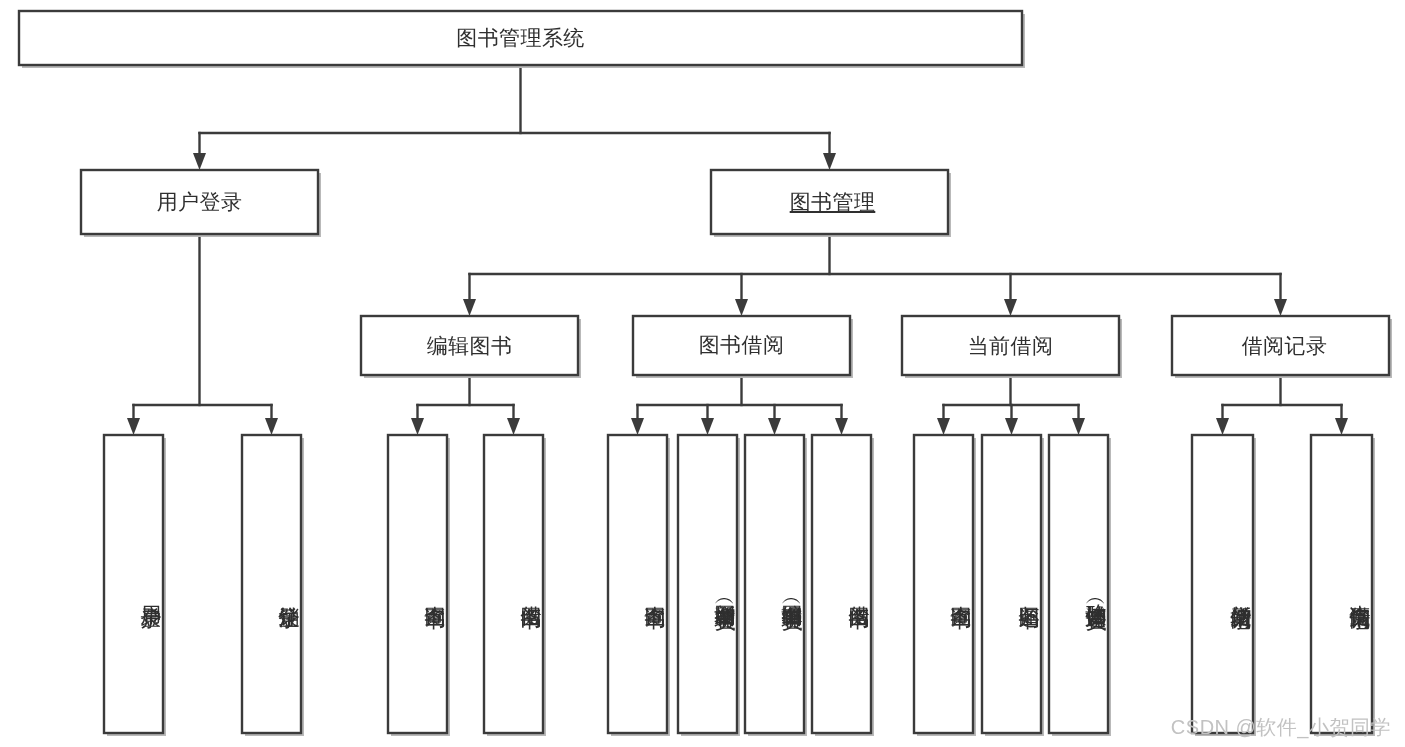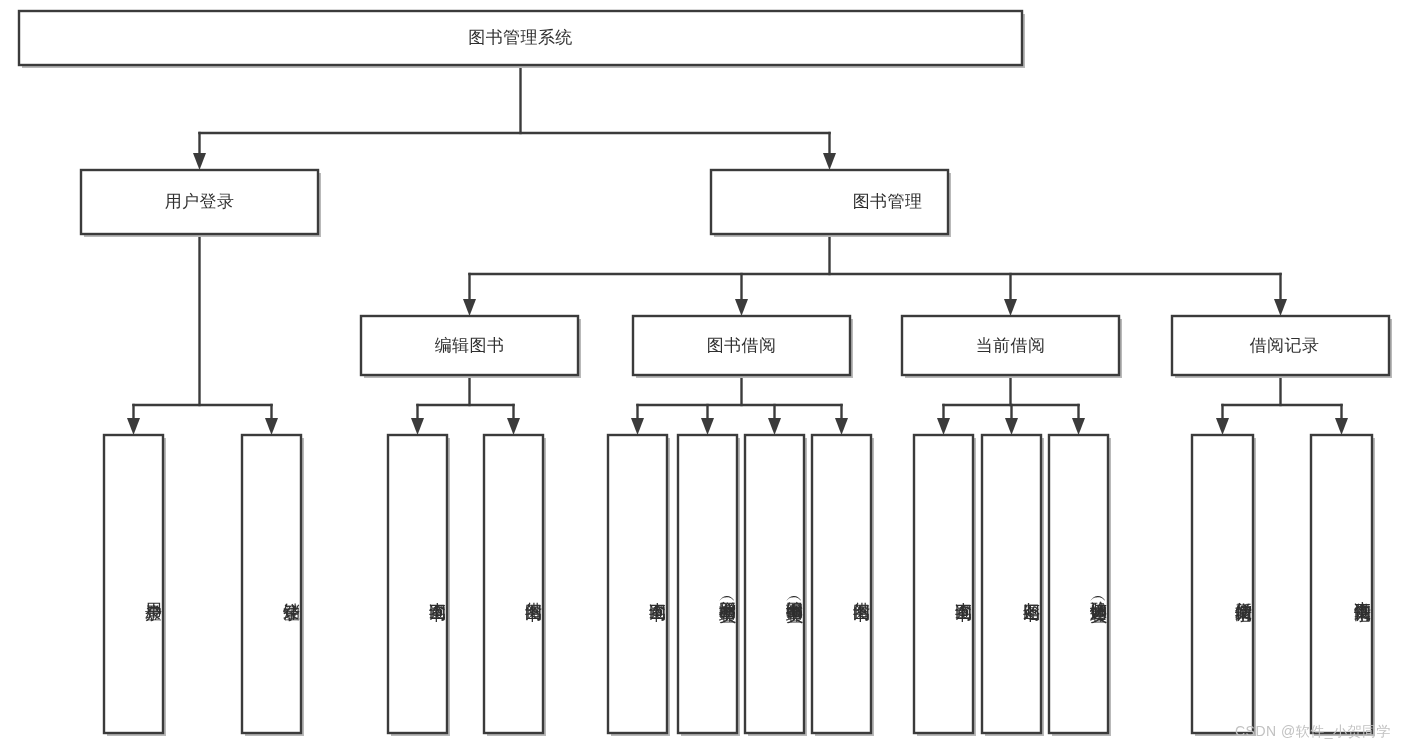--- a/index.html
+++ b/index.html
@@ -44,41 +44,41 @@
   .arrow-head {
     fill: #3b3b3b;
     stroke: none;
   }
   .node-label {
     position: absolute;
     display: flex;
     align-items: center;
     justify-content: center;
     color: #2f2f2f;
-    font-size: 17px;
+    font-size: 21px;
     line-height: 1.14;
     letter-spacing: 0.4px;
     white-space: nowrap;
     pointer-events: none;
   }
   .node-label.vertical {
     writing-mode: vertical-rl;
     text-orientation: upright;
     align-items: flex-start;
     justify-content: center;
     padding-top: 14px;
     box-sizing: border-box;
     letter-spacing: 1px;
   }
   .watermark {
     position: absolute;
     right: 14px;
     bottom: 6px;
     color: #c2c2c2;
-    font-size: 14px;
+    font-size: 20px;
     letter-spacing: 0.5px;
     white-space: nowrap;
   }
 </style>
 </head>
 <body>
 
 <div id="diagram-root">
   <svg class="diagram-canvas" id="svg-layer" viewBox="0 0 1405 747" xmlns="http://www.w3.org/2000/svg">
       <path d="M 520.5 65 L 520.5 133" class="connector"></path>
@@ -170,23 +170,23 @@
       <rect x="1052" y="438" width="59" height="298" class="node-shadow"></rect>
       <rect x="1049" y="435" width="59" height="298" class="node-box"></rect>
       <rect x="1195" y="438" width="61" height="298" class="node-shadow"></rect>
       <rect x="1192" y="435" width="61" height="298" class="node-box"></rect>
       <rect x="1314" y="438" width="61" height="298" class="node-shadow"></rect>
       <rect x="1311" y="435" width="61" height="298" class="node-box"></rect>
     </svg>
   <div id="label-layer">
       <div class="node-label" style="left: 19px; top: 11px; width: 1003px; height: 54px;">图书管理系统</div>
       <div class="node-label" style="left: 81px; top: 170px; width: 237px; height: 64px;">用户登录</div>
-      <div class="node-label" style="left: 747px; top: 170px; width: 281px; height: 64px;">图书管理</div>
+      <div class="node-label" style="left: 692px; top: 170px; width: 281px; height: 64px; text-decoration: underline;">图书管理</div>
       <div class="node-label" style="left: 361px; top: 316px; width: 217px; height: 59px;">编辑图书</div>
-      <div class="node-label" style="left: 633px; top: 316px; width: 217px; height: 59px;">图书借阅</div>
+      <div class="node-label" style="left: 633px; top: 316px; width: 217px; height: 59px; font-family: Liberation Serif, serif;">图书借阅</div>
       <div class="node-label" style="left: 902px; top: 316px; width: 217px; height: 59px;">当前借阅</div>
       <div class="node-label" style="left: 1172px; top: 316px; width: 225px; height: 59px;">借阅记录</div>
       <div class="node-label vertical" style="left: 104px; top: 435px; width: 59px; height: 298px;">用户登录</div>
       <div class="node-label vertical" style="left: 242px; top: 435px; width: 59px; height: 298px;">注销登录</div>
       <div class="node-label vertical" style="left: 388px; top: 435px; width: 59px; height: 298px;">查询图书</div>
       <div class="node-label vertical" style="left: 484px; top: 435px; width: 59px; height: 298px;">借阅图书</div>
       <div class="node-label vertical" style="left: 608px; top: 435px; width: 59px; height: 298px;">查询图书</div>
       <div class="node-label vertical" style="left: 678px; top: 435px; width: 59px; height: 298px;">新增图书（管理员）</div>
       <div class="node-label vertical" style="left: 745px; top: 435px; width: 59px; height: 298px;">编辑图书（管理员）</div>
       <div class="node-label vertical" style="left: 812px; top: 435px; width: 59px; height: 298px;">借阅图书</div>

